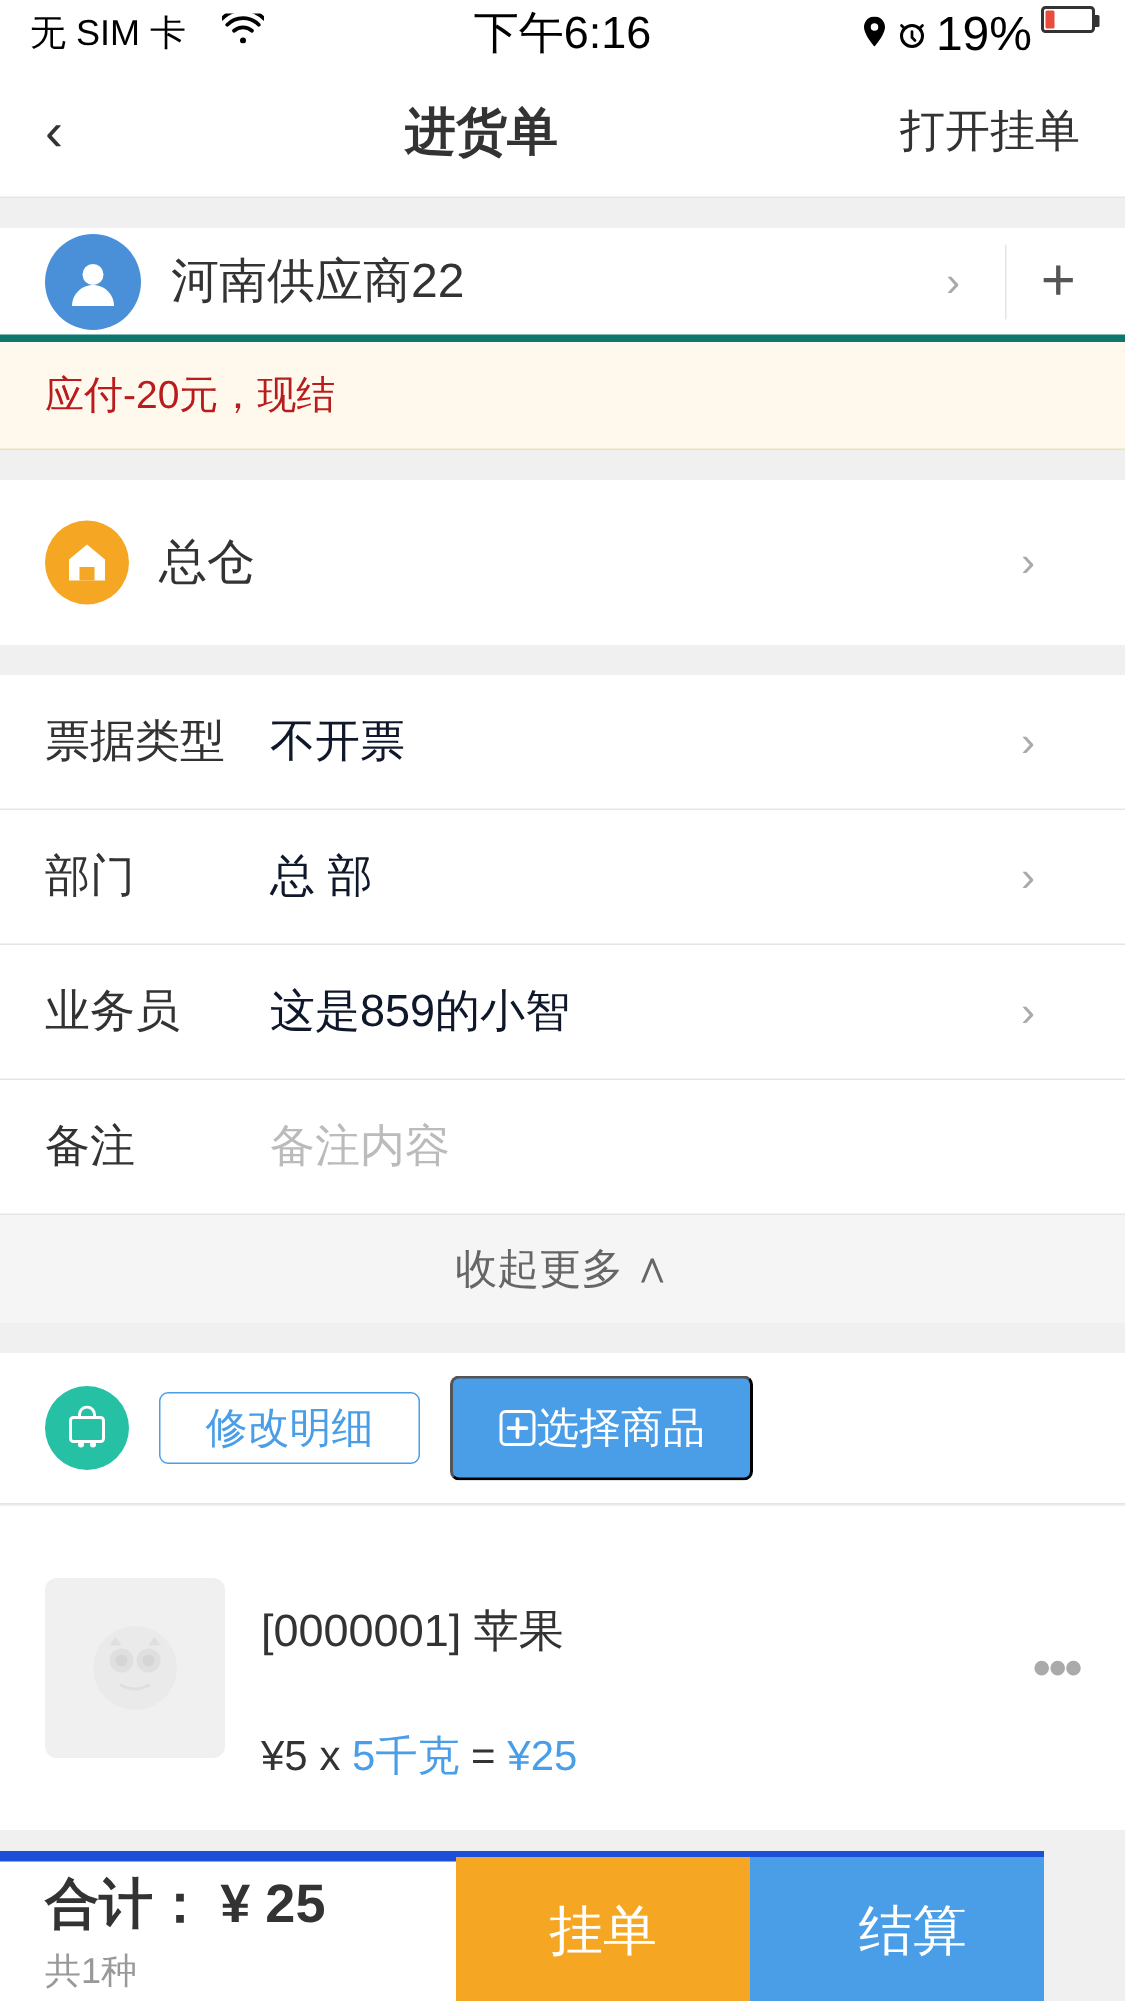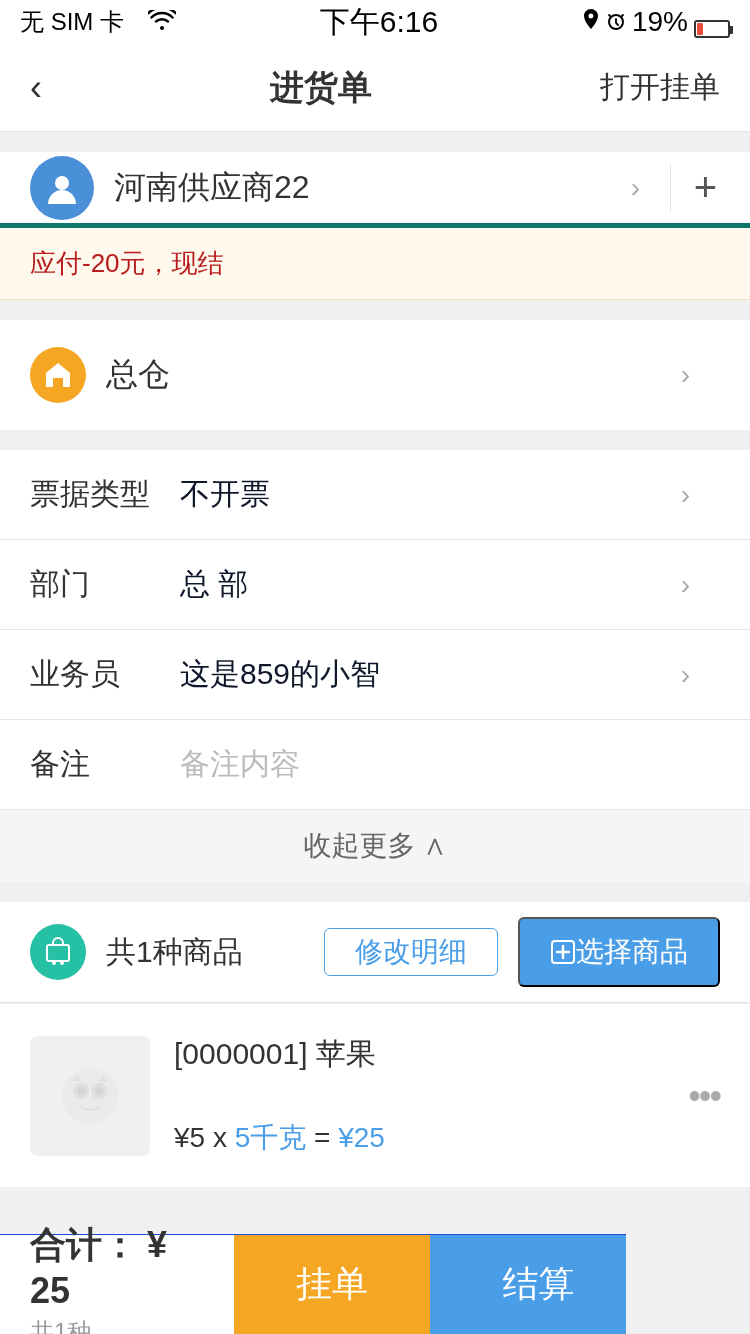--- a/index.html
+++ b/index.html
@@ -20,21 +20,21 @@
       background: #fff;
       display: flex;
       align-items: center;
       justify-content: space-between;
       padding: 0 20px;
       font-size: 26px;
       color: #000;
     }
     .status-left { display: flex; align-items: center; gap: 24px; font-size: 24px; }
     .status-center { font-size: 30px; font-weight: 500; }
-    .status-right { display: flex; align-items: flex-end; gap: 6px; font-size: 28px; }
+    .status-right { display: flex; align-items: flex-start; gap: 6px; font-size: 32px; }
     .battery-icon {
       display: inline-flex; align-items: center;
       border: 2px solid #333; border-radius: 3px;
       width: 36px; height: 18px; padding: 1px; position: relative;
     }
     .battery-fill {
       height: 100%; width: 20%; background: #e74c3c; border-radius: 1px;
     }
     .battery-tip {
       position: absolute; right: -5px; top: 4px;
@@ -186,37 +186,37 @@
       width: 120px; height: 120px;
       background: #f0f0f0;
       border-radius: 8px;
       margin-right: 24px;
       display: flex; align-items: center; justify-content: center;
       flex-shrink: 0;
       overflow: hidden;
     }
     .product-thumb svg { width: 70px; height: 70px; opacity: 0.3; }
     .product-info { flex: 1; }
-    .product-name { font-size: 30px; color: #333; margin-bottom: 16px; }
+    .product-name { font-size: 30px; color: #333; margin-bottom: 16px; margin-top: 33px; }
     .product-price { font-size: 28px; color: #333; margin-top: 44px; }
     .price-blue { color: #4a9ee8; }
     .product-more {
       color: #aaa; font-size: 36px; cursor: pointer;
       letter-spacing: -2px;
     }
 
     
     .total-bar {
       position: fixed;
-      bottom: 0; left: 0; width: 626px;
+      bottom: 0; left: 0; width: 696px;
       height: 100px;
       background: #fff;
       display: flex;
       align-items: center;
-      border-top: 1px solid #1d4ed8;
+      border-top: 7px solid #1d4ed8;
       z-index: 100;
     }
     .total-info {
       flex: 1;
       padding: 0 30px;
     }
     .total-main { font-size: 32px; color: #333; font-weight: 500; }
     .total-count { font-size: 24px; color: #999; margin-top: 4px; }
     .total-main span { font-weight: 700; font-size: 36px; }
     .btn-hang {
@@ -351,21 +351,20 @@
 
 <div class="product-header">
   <div class="product-icon">
     <svg viewBox="0 0 30 30">
       <rect x="4" y="8" width="22" height="16" rx="2" fill="none" stroke="#fff" stroke-width="2"></rect>
       <path d="M10 8V6a5 5 0 0 1 10 0v2" stroke="#fff" stroke-width="2" fill="none"></path>
       <circle cx="11" cy="26" r="2" fill="#fff"></circle>
       <circle cx="19" cy="26" r="2" fill="#fff"></circle>
     </svg>
   </div>
-  <span class="product-count-label">共1种商品</span>
   <button class="btn-modify">修改明细</button>
   <button class="btn-select">
     <svg viewBox="0 0 26 26">
       <rect x="2" y="2" width="22" height="22" rx="3" stroke="#fff" stroke-width="2" fill="none"></rect>
       <path d="M13 7v12M7 13h12" stroke="#fff" stroke-width="2.5" stroke-linecap="round"></path>
     </svg>
     <span>选择商品</span>
   </button>
 </div>
 

